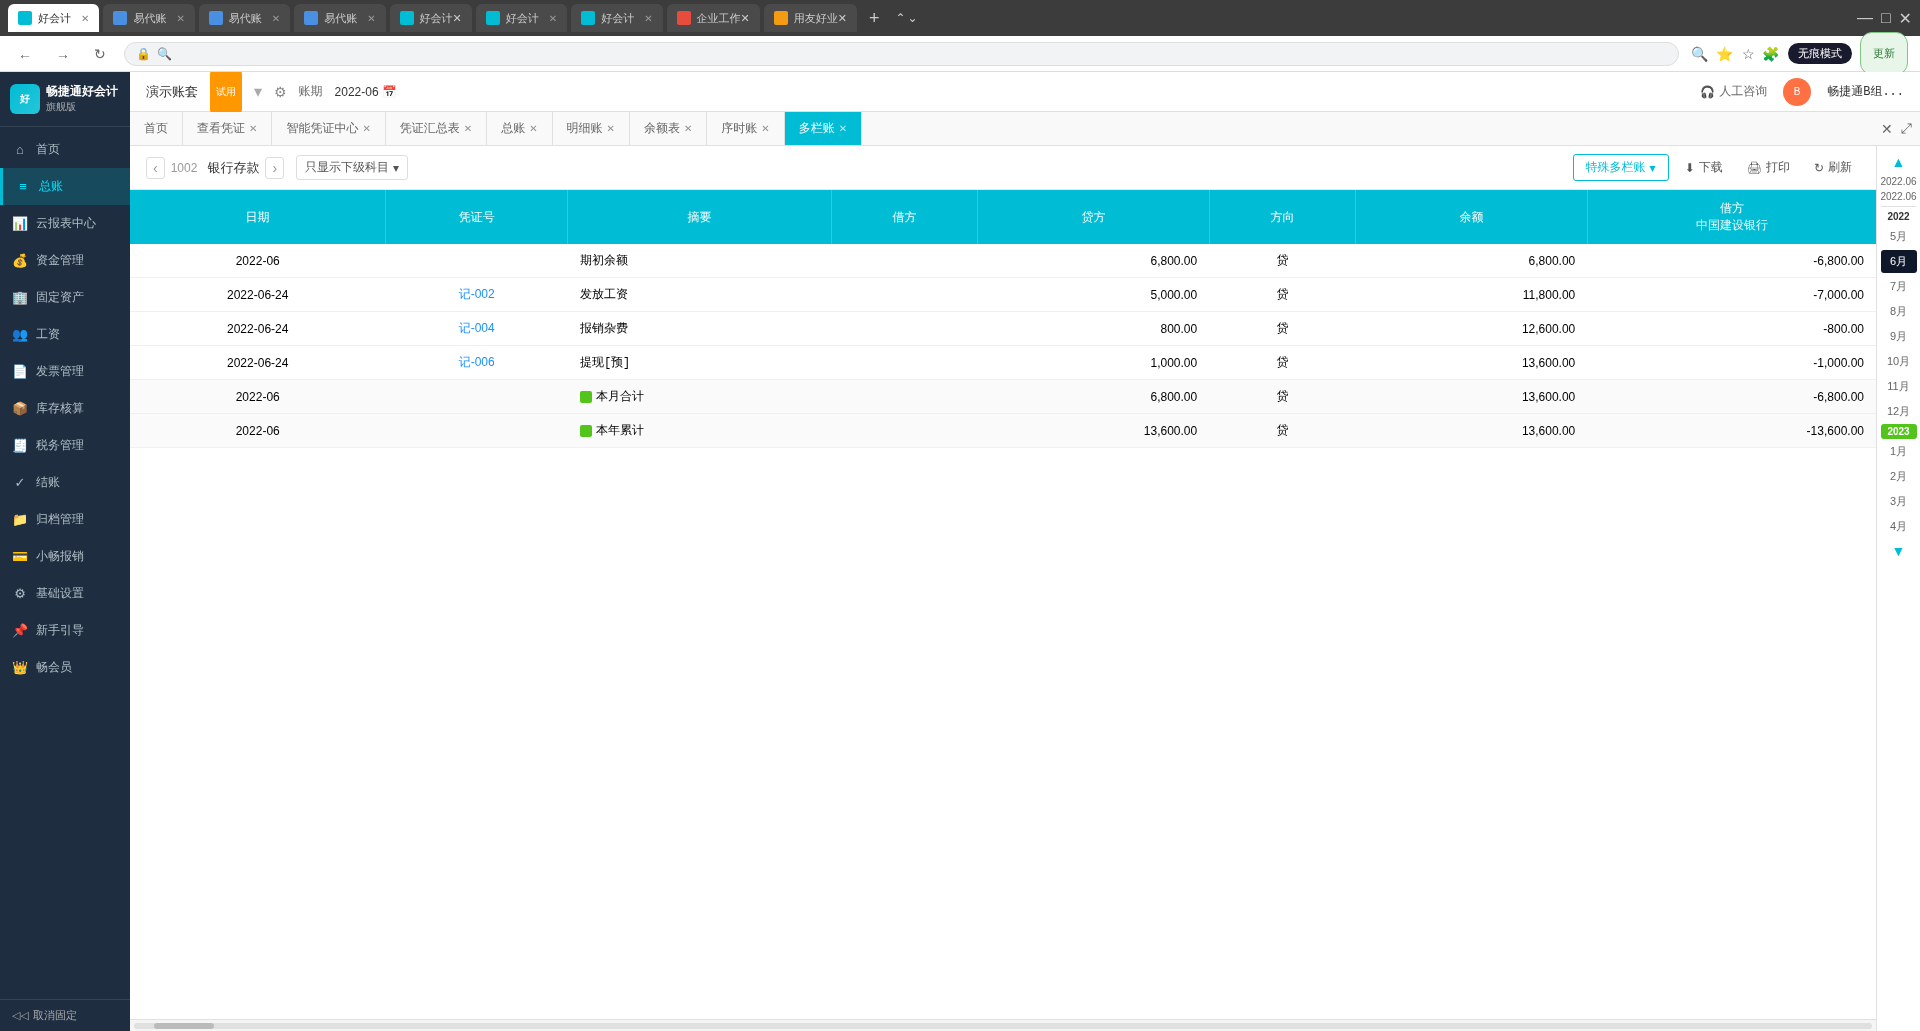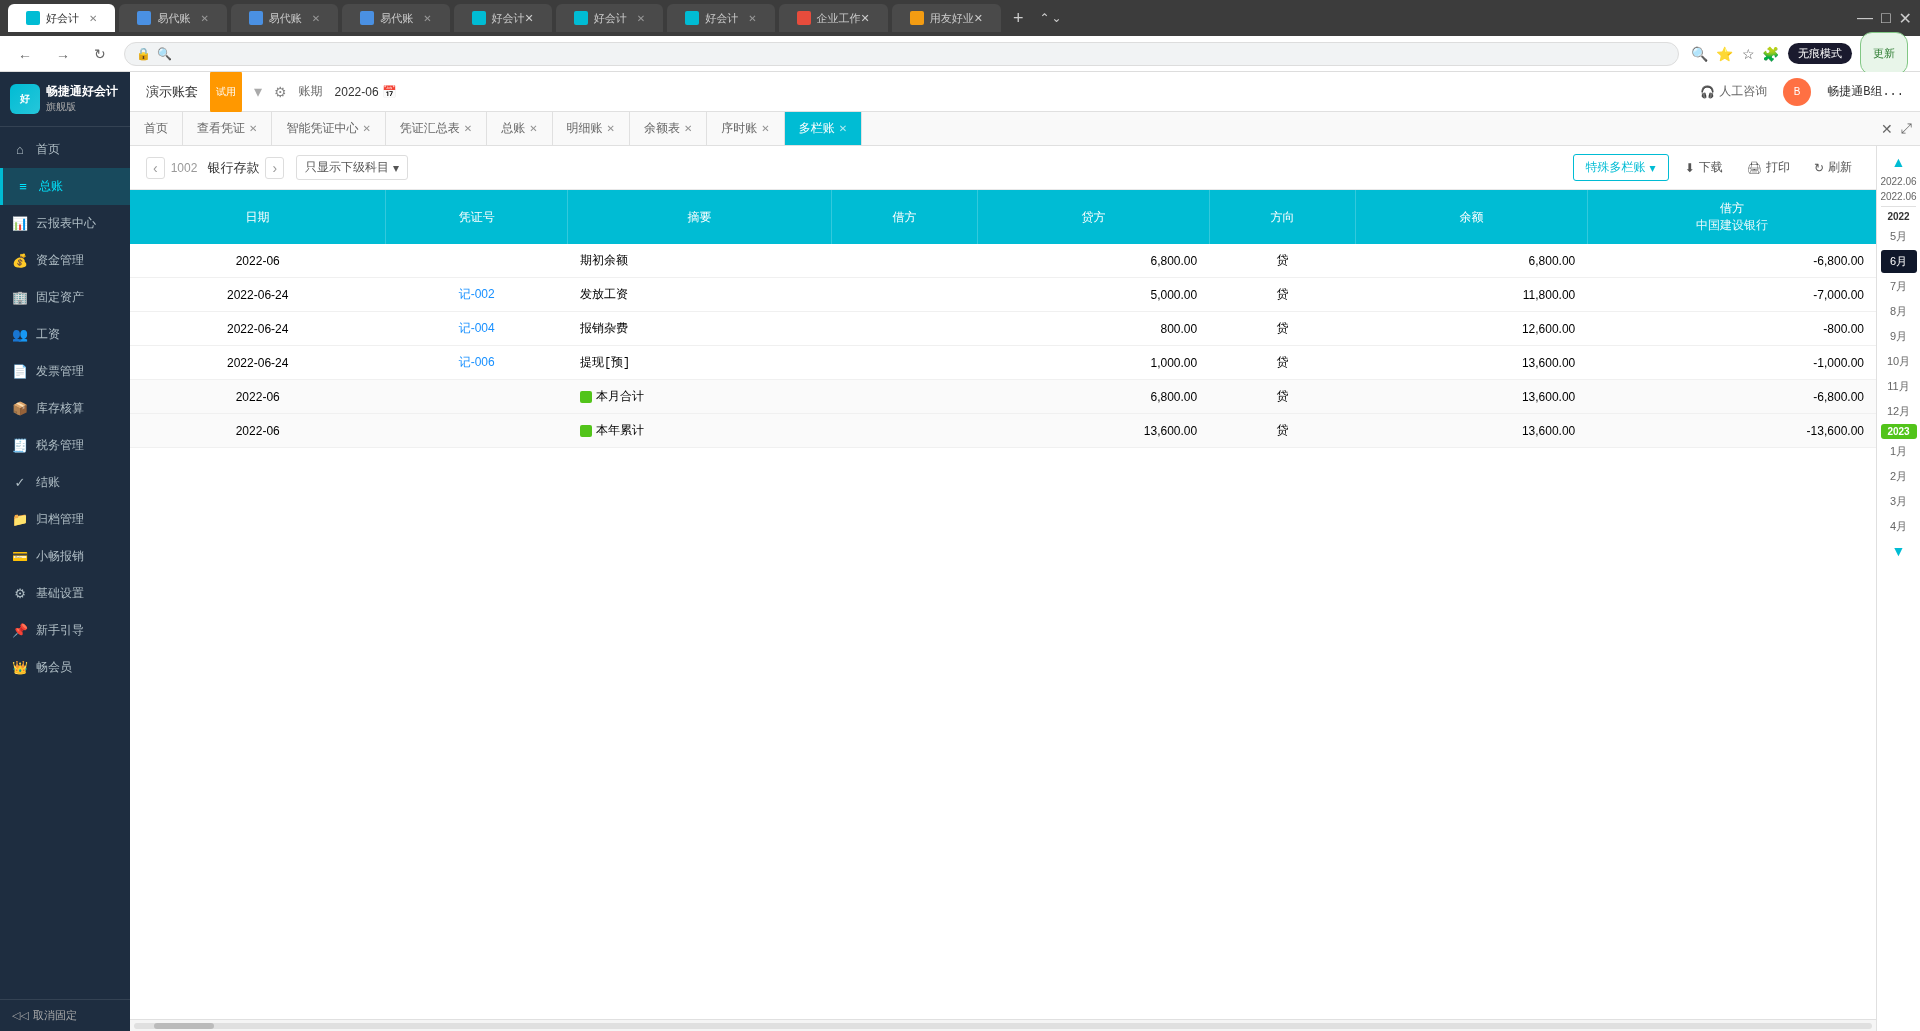--- a/index.html
+++ b/index.html
@@ -1,20 +1,20 @@
 <!DOCTYPE html>
 <html><head>
   <meta charset="utf-8">
   <style>
     * { margin: 0; padding: 0; box-sizing: border-box; }
     body { font-family: "Microsoft YaHei", "PingFang SC", sans-serif; font-size: 12px; background: #f5f5f5; overflow: hidden; width: 1920px; height: 1031px; }
 
     
     .browser-chrome { background: #3c3c3c; height: 36px; display: flex; align-items: center; padding: 0 8px; gap: 4px; }
-    .tab { display: flex; align-items: center; height: 28px; padding: 0 18px; border-radius: 6px 6px 0 0; font-size: 11px; color: #ccc; background: #4a4a4a; gap: 6px; cursor: pointer; max-width: 140px; white-space: nowrap; overflow: hidden; }
+    .tab { display: flex; align-items: center; height: 28px; padding: 0 10px; border-radius: 6px 6px 0 0; font-size: 11px; color: #ccc; background: #4a4a4a; gap: 6px; cursor: pointer; max-width: 140px; white-space: nowrap; overflow: hidden; }
     .tab.active { background: #fff; color: #333; }
     .tab-favicon { width: 14px; height: 14px; border-radius: 2px; flex-shrink: 0; }
     .tab-favicon.blue { background: #4a90e2; }
     .tab-favicon.teal { background: #00bcd4; }
     .tab-favicon.red { background: #e74c3c; }
     .tab-favicon.orange { background: #f39c12; }
     .tab-close { margin-left: 4px; opacity: 0.6; font-size: 10px; }
     .tab-add { color: #ccc; font-size: 18px; padding: 0 8px; cursor: pointer; }
     .tab-nav { display: flex; gap: 2px; margin-left: 4px; color: #ccc; }
 

